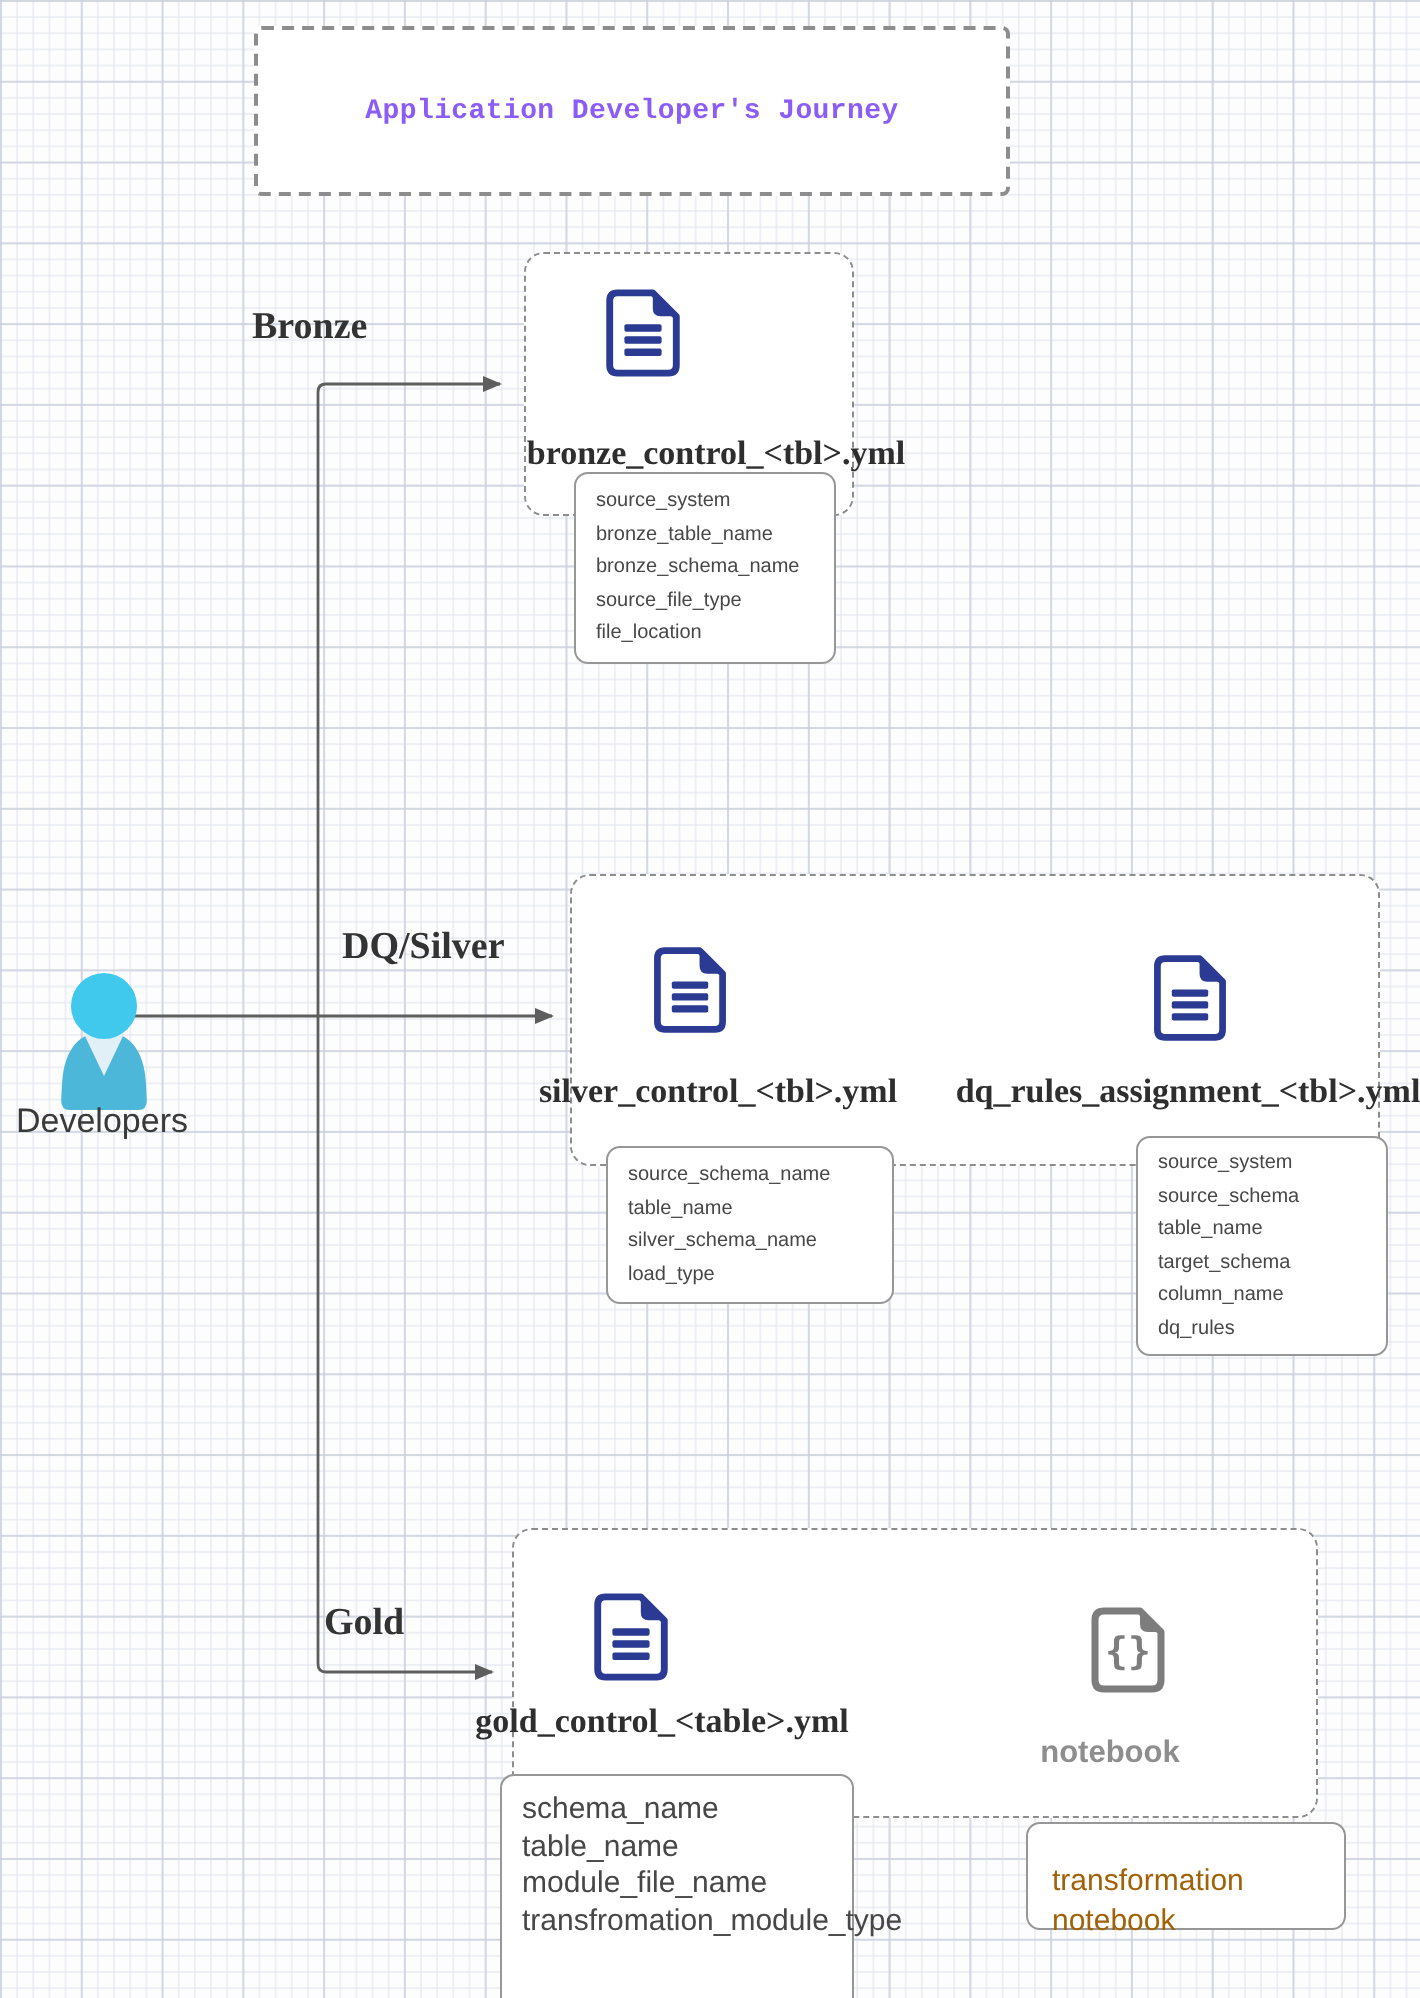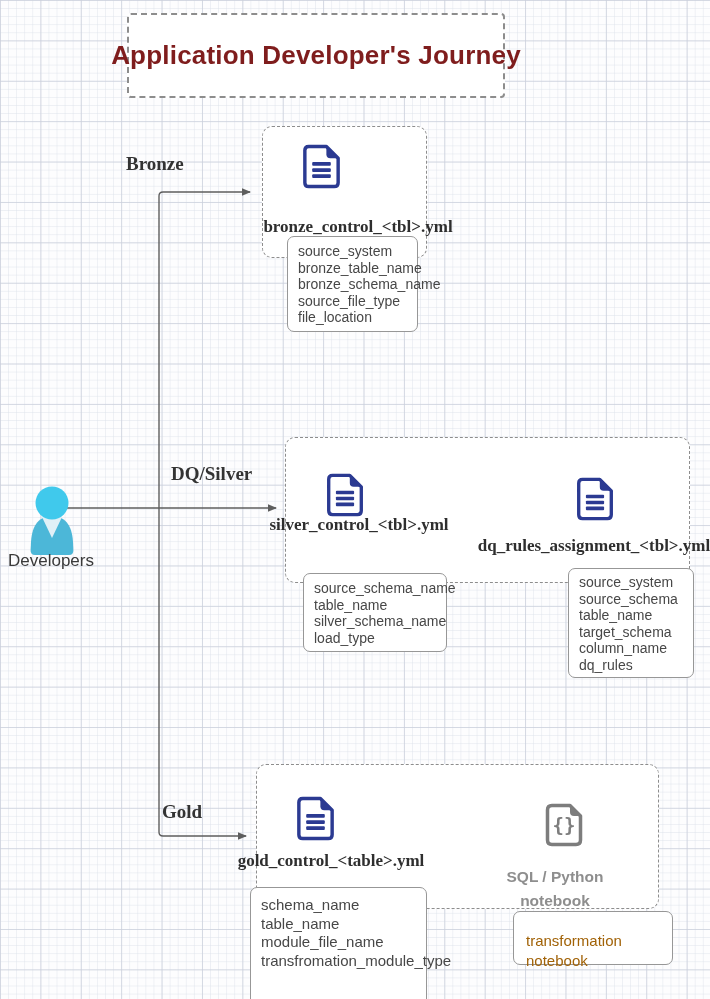--- a/index.html
+++ b/index.html
@@ -20,21 +20,21 @@
   #edges{position:absolute;left:0;top:0;width:710px;height:999px;z-index:1;}
   .edge{stroke:var(--connector,#5e5e5e);stroke-width:1.4;fill:none;}
   .arrowhead{fill:var(--connector,#5e5e5e);}
   
   .title-box{
     left:127px;top:13px;width:378px;height:85px;z-index:2;
     background:#fff;border:2px dashed #8d8d8d;border-radius:4px;
     display:flex;align-items:center;justify-content:center;
   }
   .title-text{
-    font-size:26px;font-weight:bold;color:#7f1d1d;letter-spacing:.2px;white-space:nowrap;
+    font-size:14px;font-weight:bold;color:#8b5cf6;letter-spacing:.2px;white-space:nowrap;font-family:Liberation Mono, monospace;
   }
   
   .node{
     background:#fff;border:1.6px dashed #8d8d8d;border-radius:10px;z-index:2;
   }
   
   .stage{
     font-family:"Liberation Serif",serif;font-weight:bold;font-size:19px;color:#333;
     z-index:3;white-space:nowrap;
   }
@@ -46,21 +46,21 @@
   
   .icon{z-index:3;}
   .doc-stroke{stroke:var(--document-icon,#2b3a92);fill:#fff;stroke-width:3.5;stroke-linejoin:round;}
   .doc-fill{fill:var(--document-icon,#2b3a92);}
   .nb-stroke{stroke:var(--notebook-icon,#7d7d7d);fill:#fff;stroke-width:3.5;stroke-linejoin:round;}
   .nb-fill{fill:var(--notebook-icon,#7d7d7d);}
   .nb-braces{font-family:"DejaVu Sans Mono",monospace;font-weight:bold;font-size:19px;fill:var(--notebook-icon,#7d7d7d);}
   
   .fields{
     background:#fff;border:1px solid #979797;border-radius:7px;
-    padding:6px 10px;font-size:14px;line-height:16.5px;color:#474747;
+    padding:6px 10px;font-size:10px;line-height:16.5px;color:#474747;
     white-space:nowrap;z-index:4;
   }
   .fields.lg{font-size:15px;line-height:18.5px;padding-top:8px;}
   .note-box{
     background:#fff;border:1px solid #979797;border-radius:7px;
     padding:19px 12px;font-size:15px;line-height:19.5px;color:#a16207;z-index:4;
   }
   
   .nb-label{
     left:455px;top:865px;width:200px;text-align:center;z-index:3;
@@ -124,21 +124,21 @@
   </div>
 
   <div class="abs node" style="left:285px;top:437px;width:405px;height:146px;"></div>
   <svg class="abs icon" style="left:322px;top:472px;" width="46" height="46" viewBox="0 0 48 48">
     <path class="doc-stroke" d="M29 3.5 H11 Q7 3.5 7 7.5 V40.5 Q7 44.5 11 44.5 H37 Q41 44.5 41 40.5 V15.5 Z"></path>
     <path class="doc-fill" d="M29 3.5 V11.5 Q29 15.5 33 15.5 H41 Z"></path>
     <rect class="doc-fill" x="14.5" y="19.5" width="19" height="3.8" rx="1"></rect>
     <rect class="doc-fill" x="14.5" y="25.7" width="19" height="3.8" rx="1"></rect>
     <rect class="doc-fill" x="14.5" y="31.9" width="19" height="3.8" rx="1"></rect>
   </svg>
-  <div class="abs file-label" style="left:199px;top:515px;">silver_control_&lt;tbl&gt;.yml</div>
+  <div class="abs file-label" style="left:199px;top:536px;">silver_control_&lt;tbl&gt;.yml</div>
   <div class="abs fields" style="left:303px;top:573px;width:144px;height:79px;">
     <div>source_schema_name</div>
     <div>table_name</div>
     <div>silver_schema_name</div>
     <div>load_type</div>
   </div>
 
   <svg class="abs icon" style="left:572px;top:476px;" width="46" height="46" viewBox="0 0 48 48">
     <path class="doc-stroke" d="M29 3.5 H11 Q7 3.5 7 7.5 V40.5 Q7 44.5 11 44.5 H37 Q41 44.5 41 40.5 V15.5 Z"></path>
     <path class="doc-fill" d="M29 3.5 V11.5 Q29 15.5 33 15.5 H41 Z"></path>
@@ -171,20 +171,19 @@
     <div>module_file_name</div>
     <div>transfromation_module_type</div>
   </div>
 
   <svg class="abs icon" style="left:540px;top:801px;" width="48" height="48" viewBox="0 0 48 48">
     <path class="nb-stroke" d="M30 4.5 H12 Q7.5 4.5 7.5 9 V39 Q7.5 43.5 12 43.5 H36 Q40.5 43.5 40.5 39 V15 Z"></path>
     <path class="nb-fill" d="M30 4.5 V11 Q30 15 34 15 H40.5 Z"></path>
     <text class="nb-braces" x="24" y="31" text-anchor="middle">{}</text>
   </svg>
   <div class="abs nb-label">
-    <div>SQL / Python</div>
     <div>notebook</div>
   </div>
   <div class="abs note-box" style="left:513px;top:911px;width:160px;height:54px;">
     <div>transformation notebook</div>
   </div>
 
 </div>
 
 </body></html>

